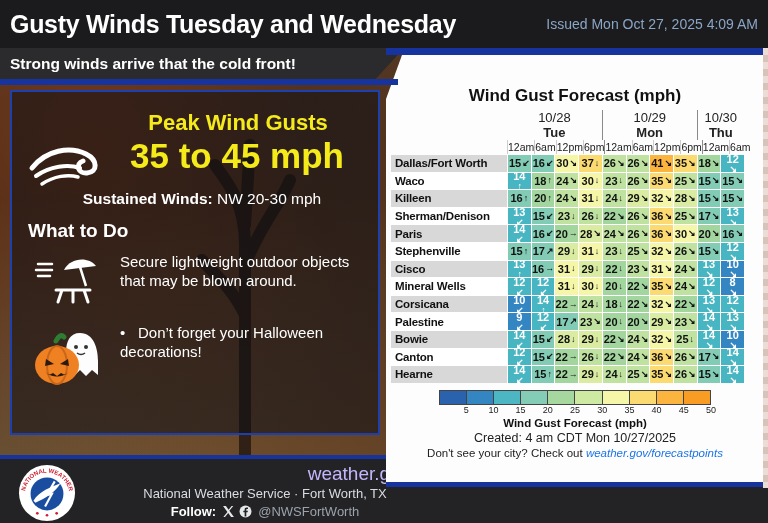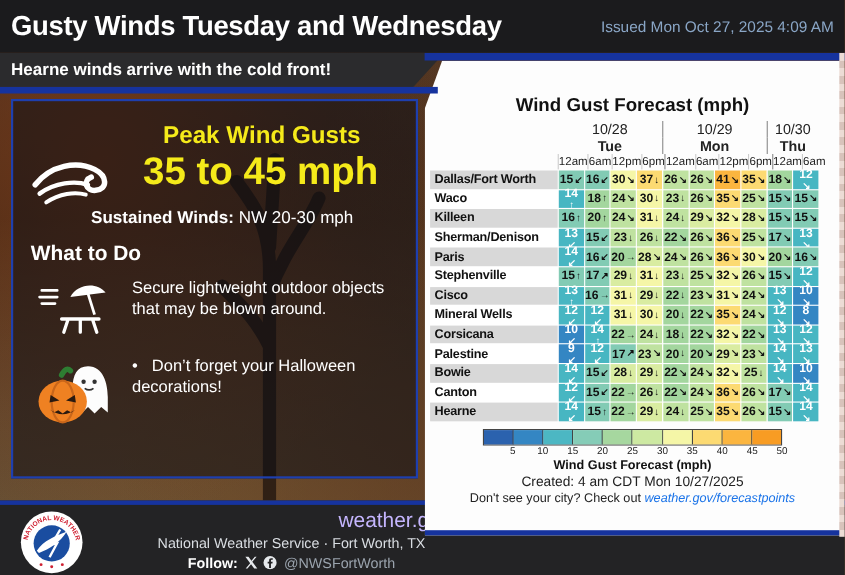--- a/index.html
+++ b/index.html
@@ -100,21 +100,21 @@
 <body>
 
 <div class="bg-photo"></div>
 <div class="right-strip"></div>
 
 <div class="header">
   <div class="title">Gusty Winds Tuesday and Wednesday</div>
   <div class="issued">Issued Mon Oct 27, 2025 4:09 AM</div>
 </div>
 <div class="subheader">
-  <span>Hearne winds arrive with the cold front!</span>
+  <span>Strong winds arrive that the cold front!</span>
 </div>
 <div class="blue-line-left"></div>
 <div class="blue-line-right"></div>
 
 <div class="photo-panel">
   <svg class="tree" viewBox="0 0 120 370">
     <path d="M55 370 L55 160 C55 120 40 100 25 80 M55 180 C70 140 90 120 100 95 M55 230 C40 200 25 190 12 175 M55 140 L60 60" stroke="#1d130e" stroke-width="12" fill="none" stroke-linecap="round"></path>
   </svg>
   <div class="info-box">
     <svg class="wind-icon" width="84" height="52" viewBox="0 0 84 52">

